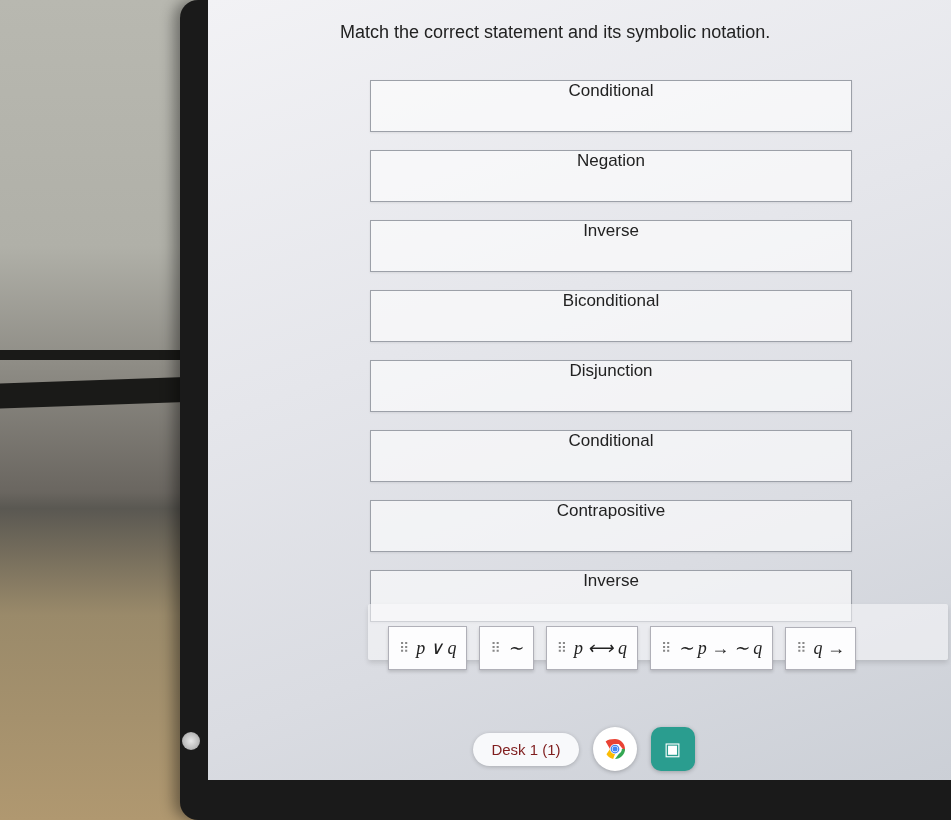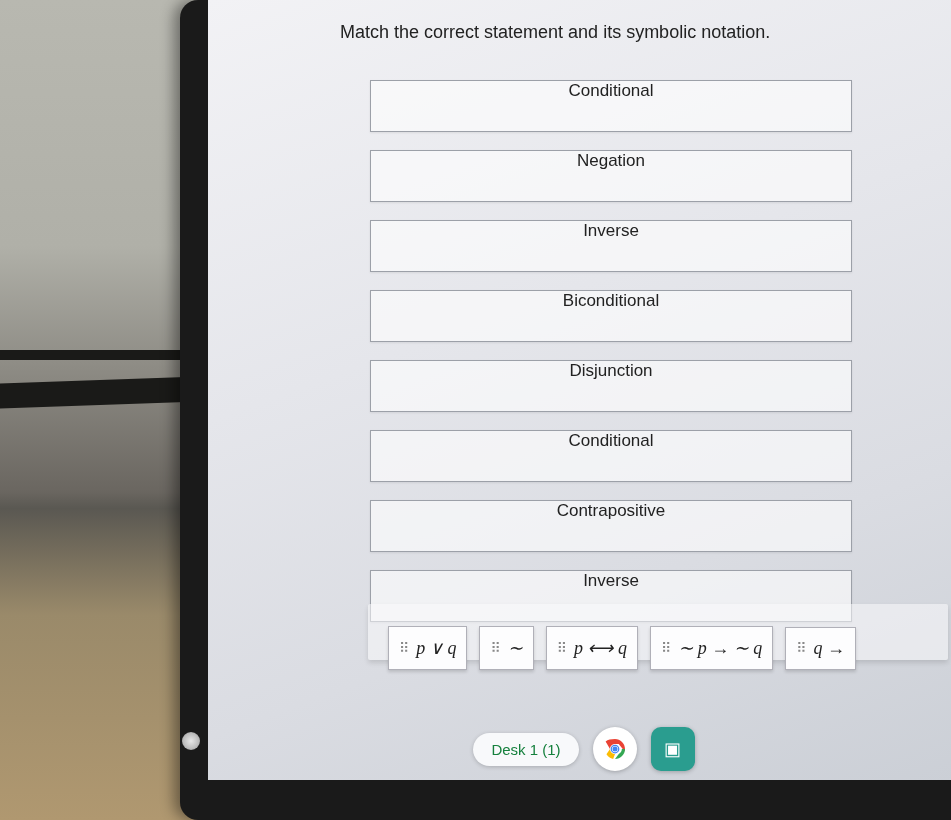--- a/index.html
+++ b/index.html
@@ -118,21 +118,21 @@
       display: flex;
       align-items: center;
       justify-content: center;
       gap: 14px;
     }
     .tb-pill {
       background: #f8f9fb;
       border-radius: 22px;
       padding: 8px 18px;
       font-size: 15px;
-      color: #15803d;
+      color: #7f1d1d;
       box-shadow: 0 1px 4px rgba(0,0,0,0.2);
     }
     .tb-icon {
       width: 44px; height: 44px;
       border-radius: 50%;
       background: #fff;
       display: flex;
       align-items: center;
       justify-content: center;
       box-shadow: 0 1px 4px rgba(0,0,0,0.25);

